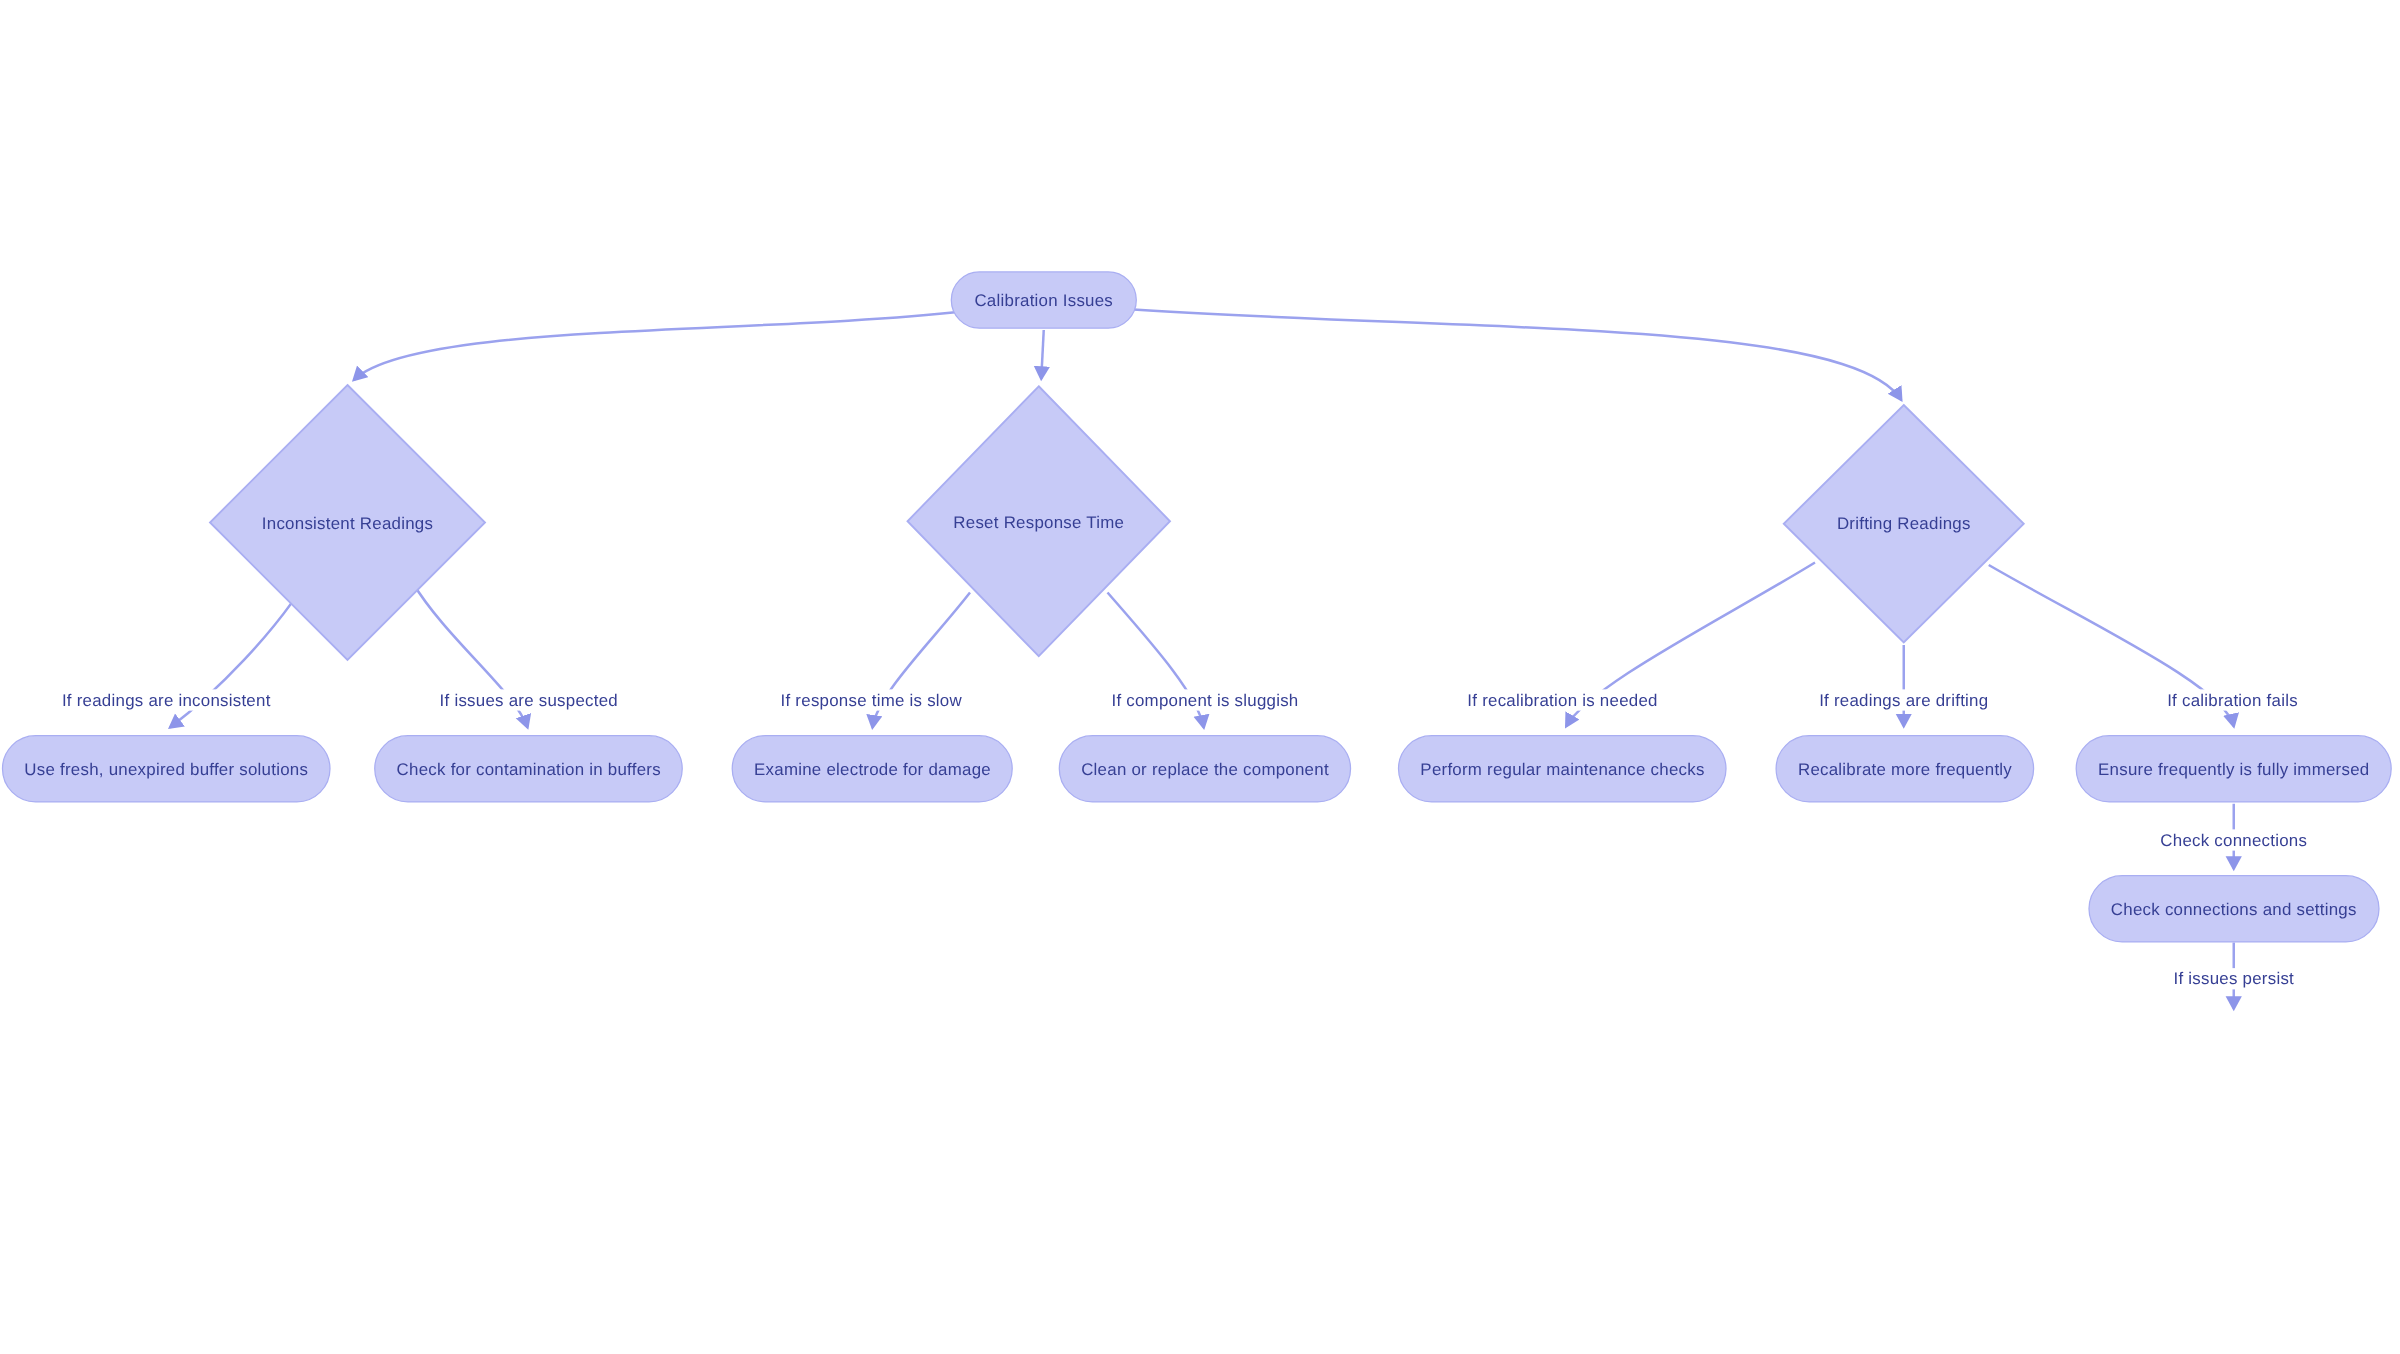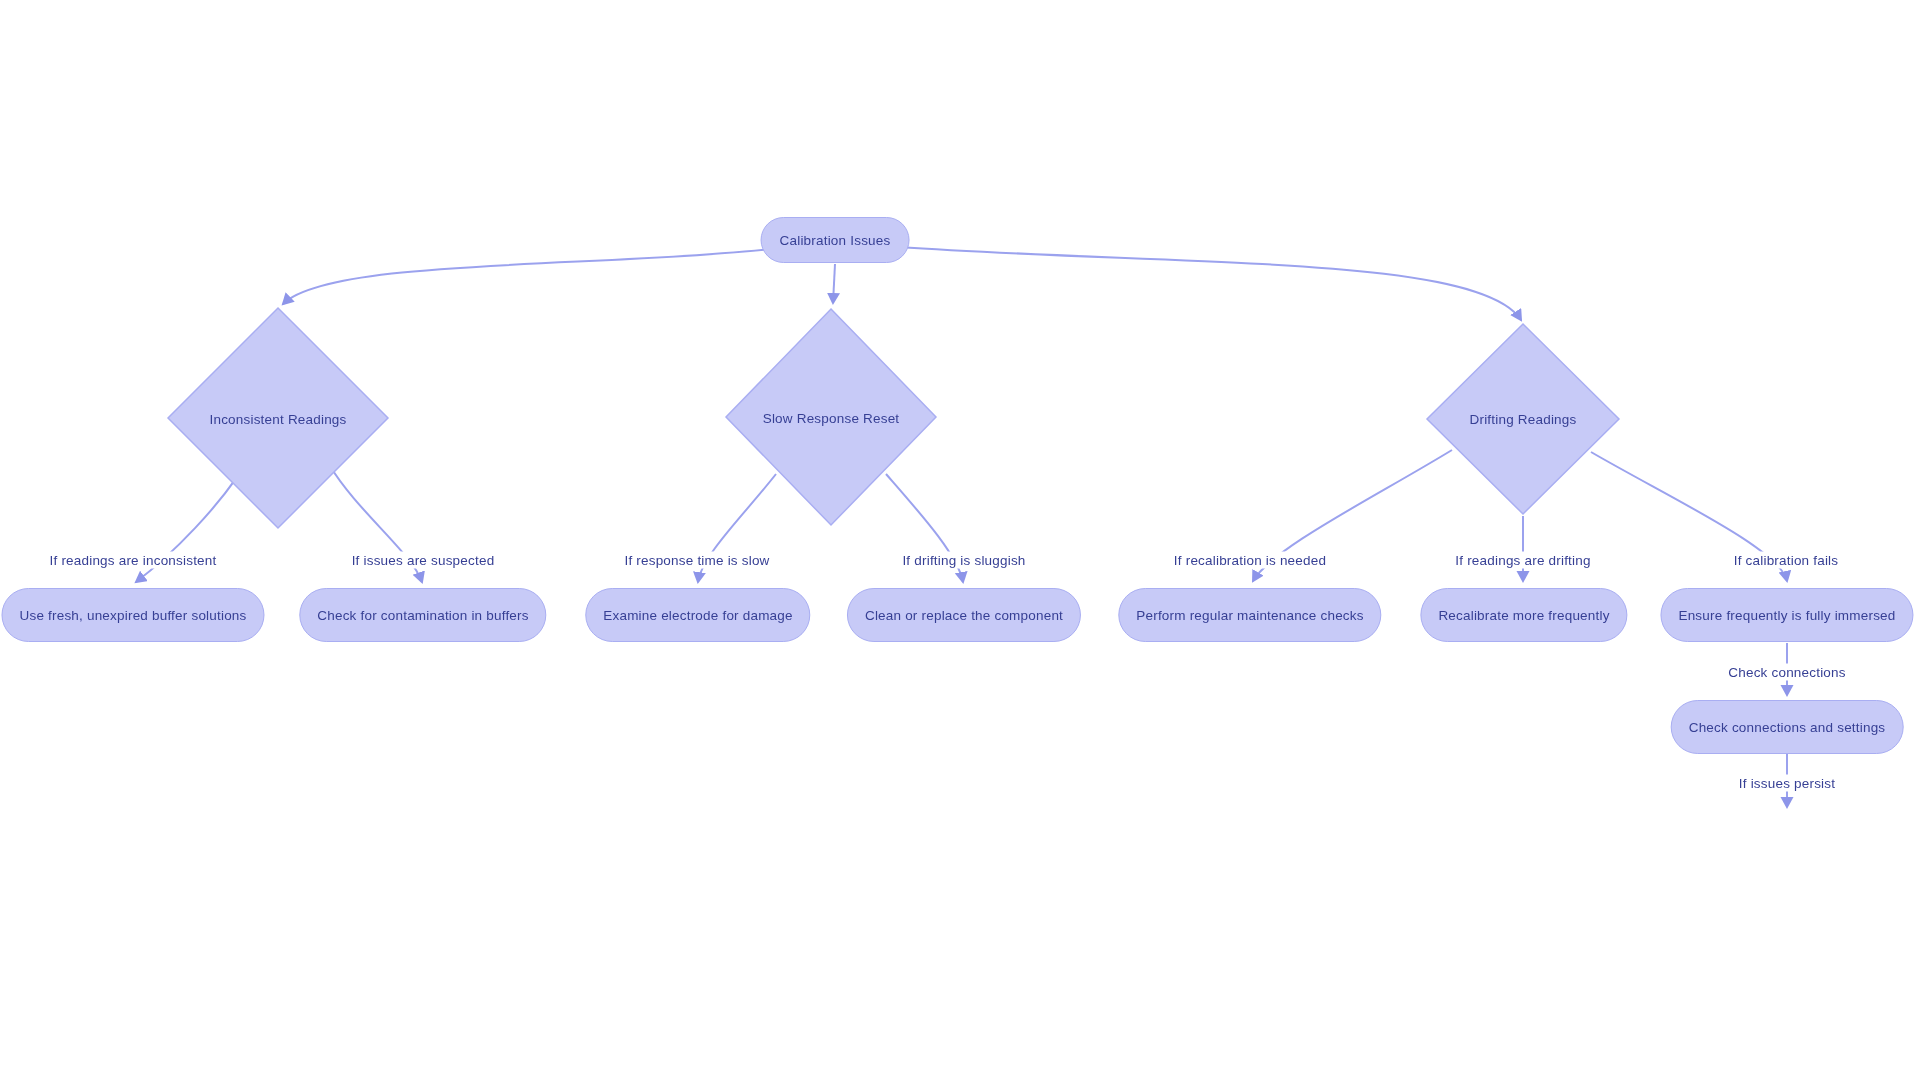--- a/index.html
+++ b/index.html
@@ -81,27 +81,27 @@
     <path class="edge-path" marker-end="url(#arrow)" d="M 1787,754 L 1787,807"></path>
 
     <polygon class="diamond-shape" points="278,308 388,418 278,528 168,418"></polygon>
     <polygon class="diamond-shape" points="831,309 936,417 831,525 726,417"></polygon>
     <polygon class="diamond-shape" points="1523,324 1619,419 1523,514 1427,419"></polygon>
   </svg>
 
   <div class="node root-pill" style="left:835px;top:217px;">Calibration Issues</div>
 
   <div class="diamond-label" style="left:278px;top:419px;">Inconsistent Readings</div>
-  <div class="diamond-label" style="left:831px;top:418px;">Slow Response Reset</div>
+  <div class="diamond-label" style="left:831px;top:418px;">Reset Response Time</div>
   <div class="diamond-label" style="left:1523px;top:419px;">Drifting Readings</div>
 
   <div class="edge-label" style="left:133px;top:560px;">If readings are inconsistent</div>
   <div class="edge-label" style="left:423px;top:560px;">If issues are suspected</div>
   <div class="edge-label" style="left:697px;top:560px;">If response time is slow</div>
-  <div class="edge-label" style="left:964px;top:560px;">If drifting is sluggish</div>
+  <div class="edge-label" style="left:964px;top:560px;">If component is sluggish</div>
   <div class="edge-label" style="left:1250px;top:560px;">If recalibration is needed</div>
   <div class="edge-label" style="left:1523px;top:560px;text-align:right;">If readings are drifting</div>
   <div class="edge-label" style="left:1786px;top:560px;">If calibration fails</div>
 
   <div class="node pill" style="left:133px;top:588px;">Use fresh, unexpired buffer solutions</div>
   <div class="node pill" style="left:423px;top:588px;">Check for contamination in buffers</div>
   <div class="node pill" style="left:698px;top:588px;">Examine electrode for damage</div>
   <div class="node pill" style="left:964px;top:588px;">Clean or replace the component</div>
   <div class="node pill" style="left:1250px;top:588px;">Perform regular maintenance checks</div>
   <div class="node pill" style="left:1524px;top:588px;">Recalibrate more frequently</div>

